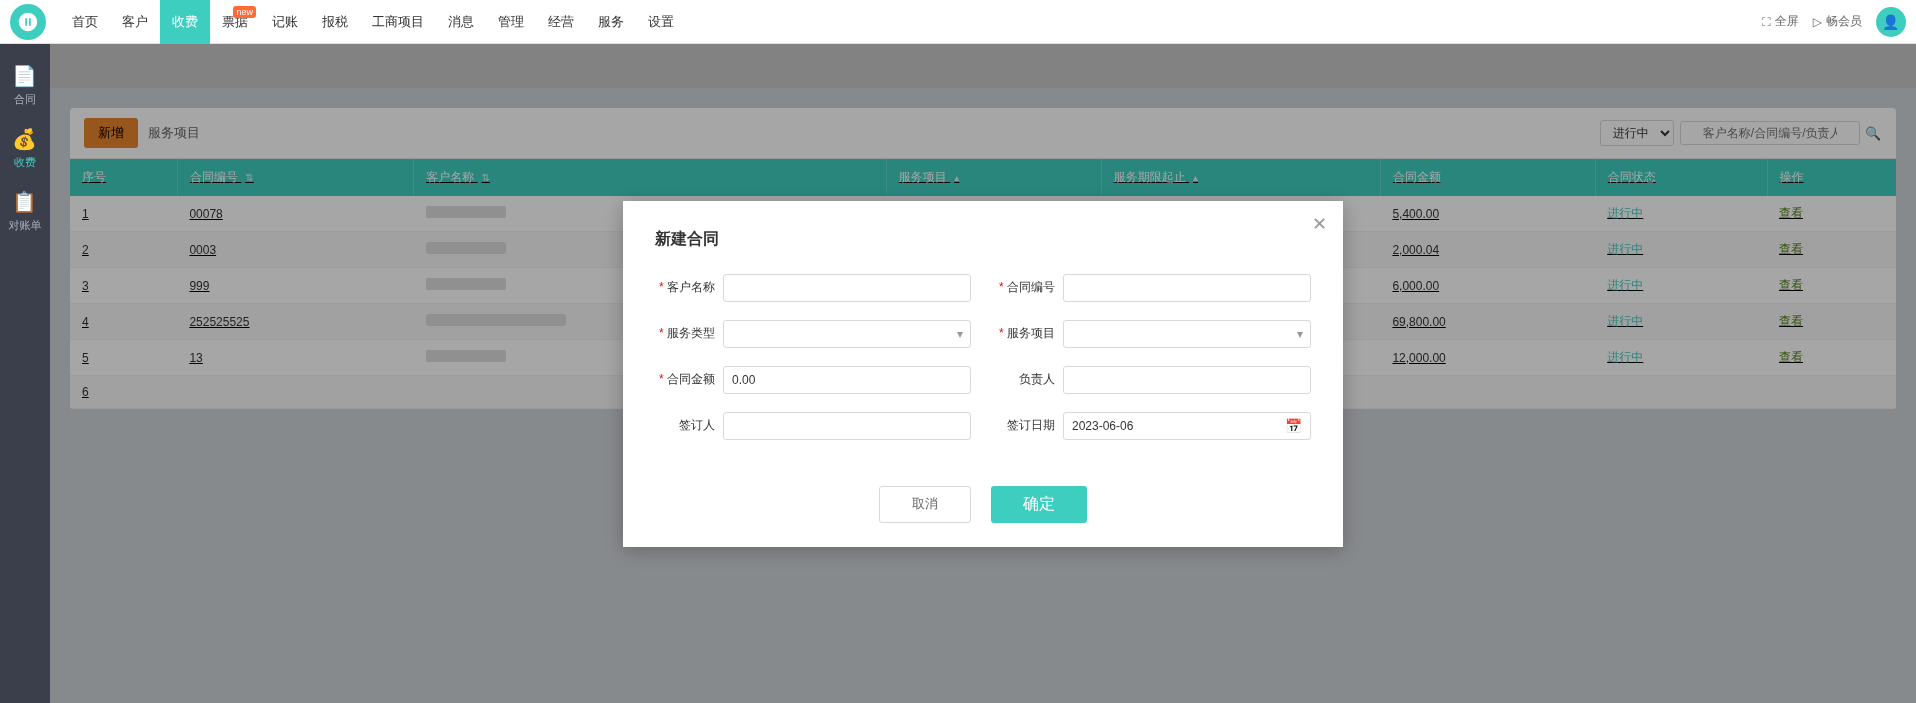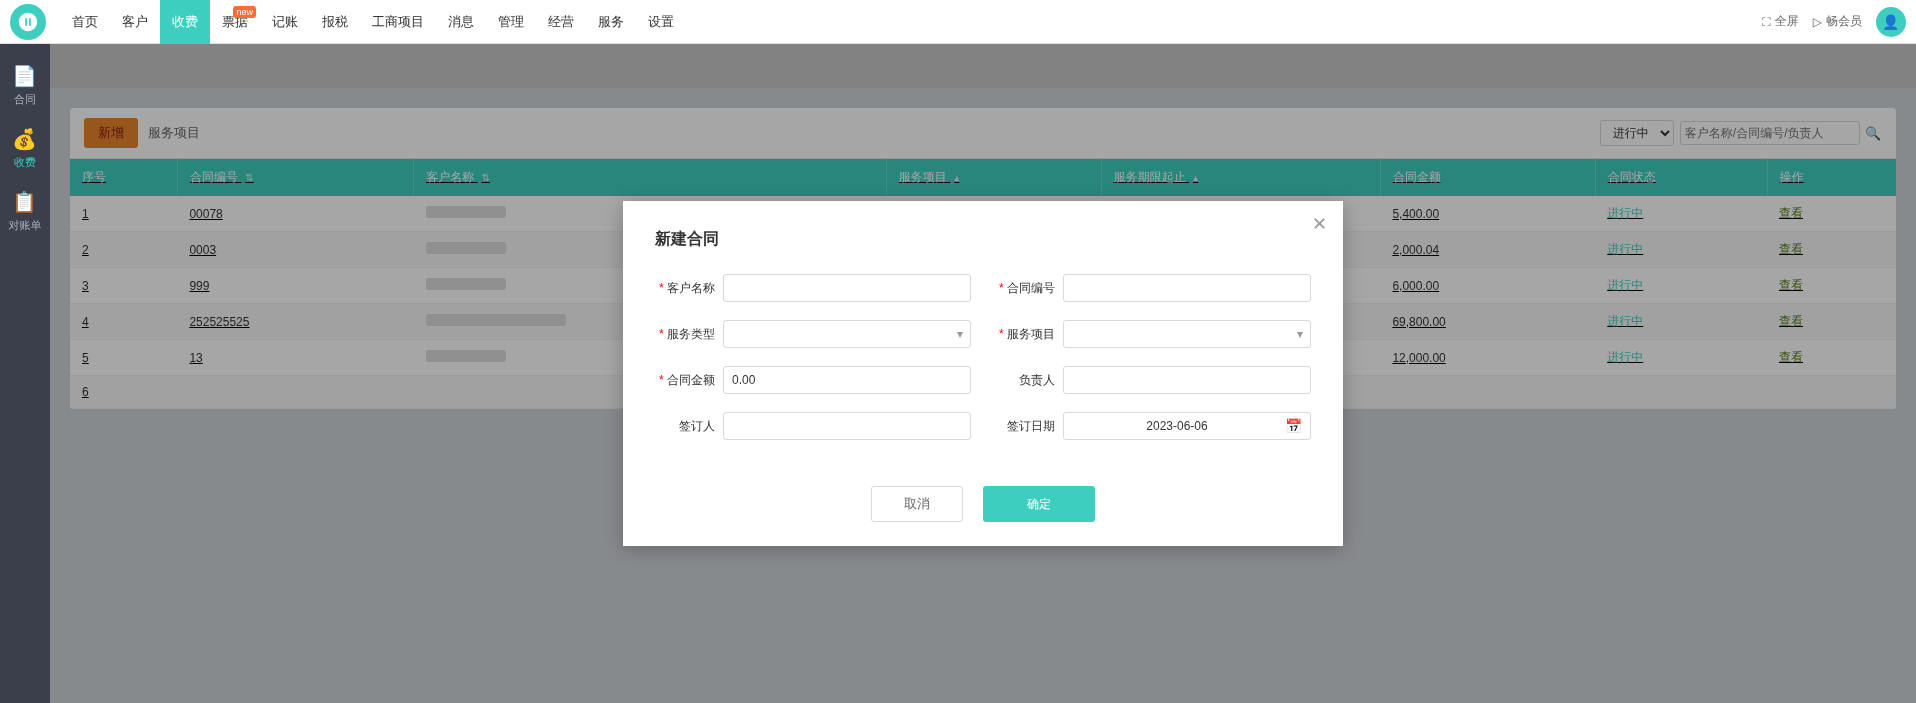--- a/index.html
+++ b/index.html
@@ -59,31 +59,31 @@
       padding: 20px;
     }
     .content-area {
       background: #fff; border-radius: 4px; overflow: hidden;
     }
     .toolbar {
       display: flex; align-items: center; gap: 10px; padding: 10px 14px;
       border-bottom: 1px solid #e8e8e8;
     }
     .btn-new {
-      background: #e8842a; color: #7f1d1d; border: none; padding: 6px 14px;
+      background: #e8842a; color: #000000; border: none; padding: 6px 14px;
       border-radius: 3px; cursor: pointer; font-size: 13px;
     }
     .toolbar-label { font-size: 13px; color: #666; }
     .toolbar-right { margin-left: auto; display: flex; align-items: center; gap: 6px; }
     .status-select {
       border: 1px solid #d9d9d9; border-radius: 3px; padding: 4px 8px;
       font-size: 12px; color: #333; background: #fff;
     }
     .search-box {
-      border: 1px solid #d9d9d9; border-radius: 3px; padding: 4px 4px;
+      border: 1px solid #d9d9d9; border-radius: 3px; padding: 4px 22px;
       font-size: 12px; width: 180px;
     }
     .search-icon { color: #999; cursor: pointer; }
 
     
     table { width: 100%; border-collapse: collapse; text-decoration: underline; }
     thead tr { background: #3ecec0; }
     thead th {
       color: #fff; padding: 10px 12px; font-size: 12px; font-weight: normal;
       text-align: left; border-right: 1px solid rgba(255,255,255,0.2);
@@ -127,34 +127,34 @@
       padding: 6px 24px 6px 8px; font-size: 12px; color: #333;
       appearance: none; background: #fff; outline: none;
     }
     .form-select-wrap::after {
       content: "▾"; position: absolute; right: 8px; top: 50%; transform: translateY(-50%);
       color: #999; pointer-events: none; font-size: 12px;
     }
     .date-input-wrap { flex: 1; position: relative; }
     .date-input-wrap input {
       width: 100%; border: 1px solid #d9d9d9; border-radius: 3px;
-      padding: 6px 28px 6px 8px; font-size: 12px; color: #333; outline: none; text-align: center;
+      padding: 6px 28px 6px 8px; font-size: 12px; color: #333; outline: none;
     }
     .date-icon {
       position: absolute; right: 8px; top: 50%; transform: translateY(-50%);
       color: #bbb; font-size: 14px; cursor: pointer;
     }
     .modal-footer { display: flex; justify-content: center; gap: 20px; margin-top: 28px; }
     .btn-cancel {
       border: 1px solid #d9d9d9; background: #fff; color: #666;
       padding: 8px 32px; border-radius: 3px; cursor: pointer; font-size: 13px;
     }
     .btn-confirm {
       background: #3ecec0; color: #fff; border: none;
-      padding: 8px 44px; border-radius: 3px; cursor: pointer; font-size: 12px;
+      padding: 8px 32px; border-radius: 3px; cursor: pointer; font-size: 16px;
     }
   </style>
 </head>
 <body>
 
 <div class="top-nav">
   <div class="logo">
     <svg viewBox="0 0 24 24" fill="white">
       <path d="M12 2C6.48 2 2 6.48 2 12s4.48 10 10 10 10-4.48 10-10S17.52 2 12 2zm-1 14H9V8h2v8zm4 0h-2V8h2v8z"></path>
     </svg>

